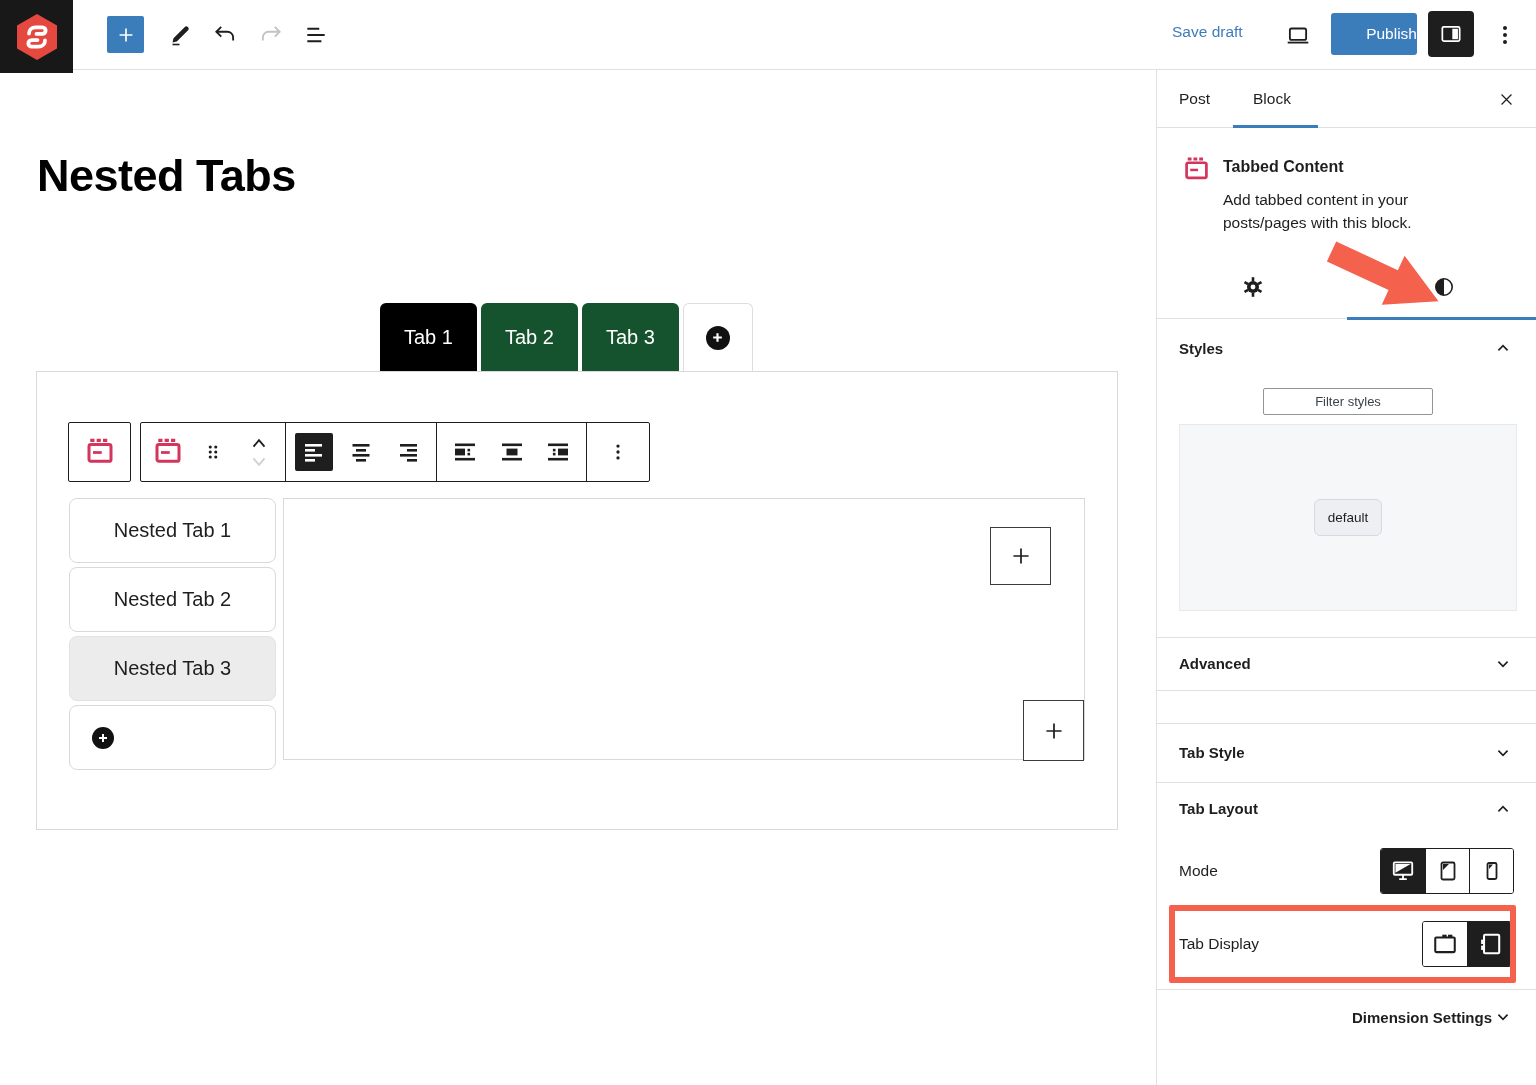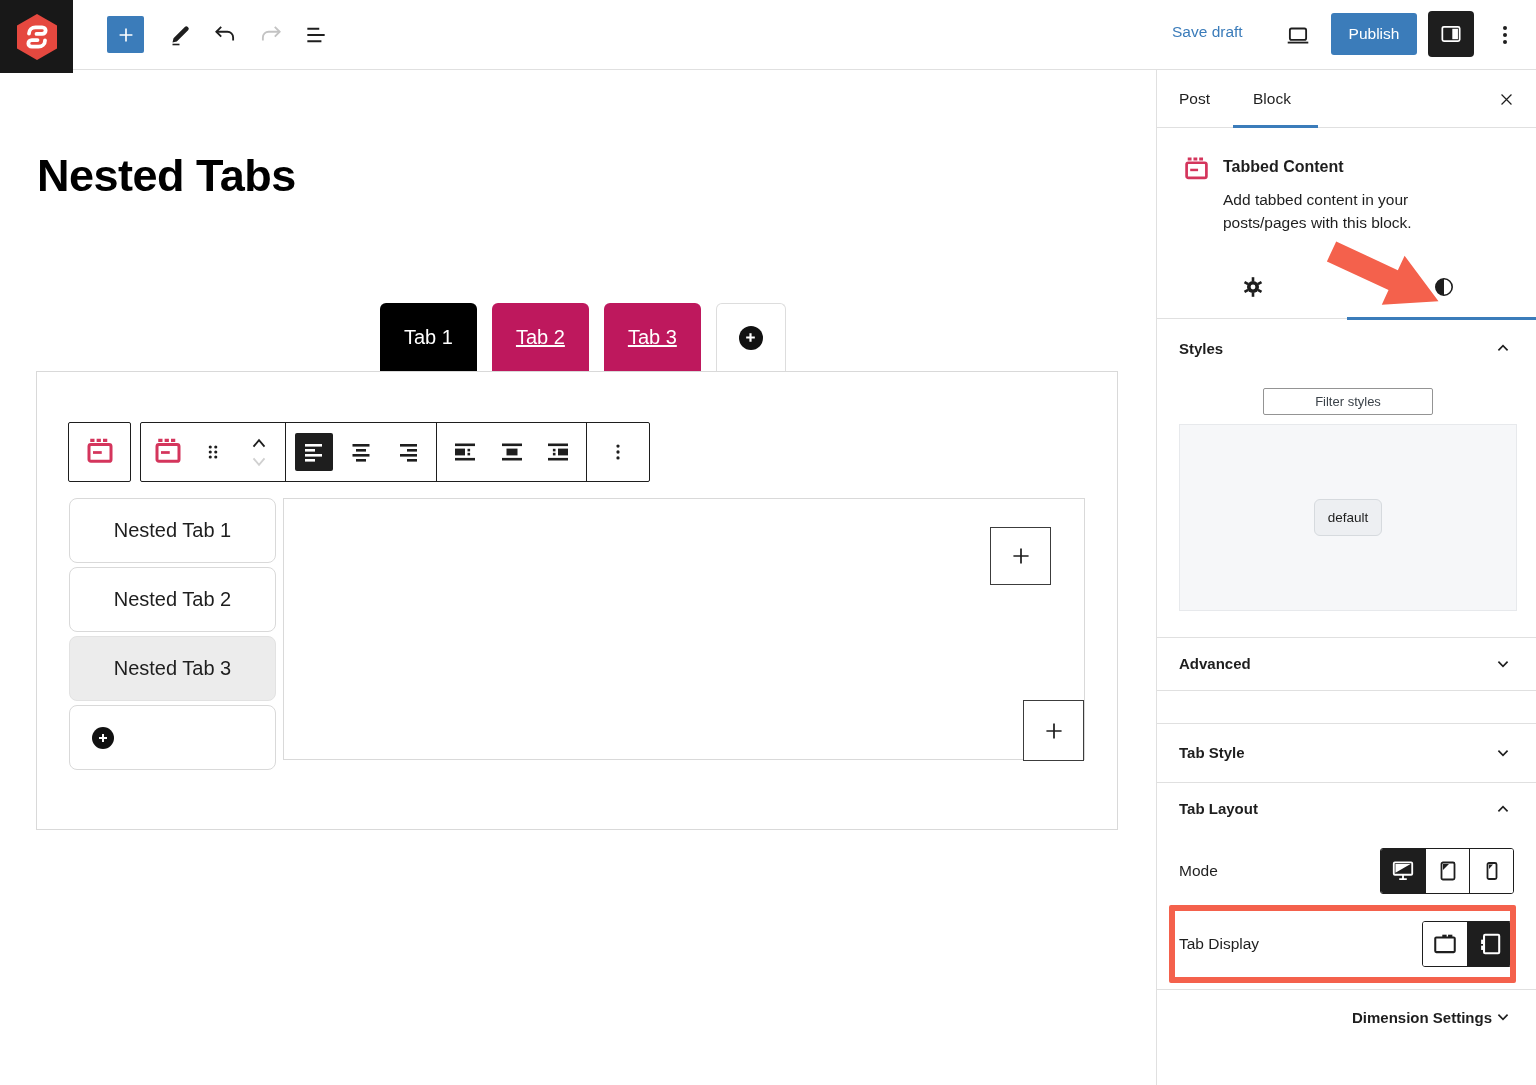--- a/index.html
+++ b/index.html
@@ -6,30 +6,30 @@
   html,body { width:1536px; height:1085px; background:#fff; font-family:"Liberation Sans", sans-serif; color:#1e1e1e; overflow:hidden; }
   .abs { position:absolute; }
   .stage { position:relative; width:1536px; height:1085px; background:#fff; }
 
   
   .topbar { position:absolute; left:0; top:0; width:1536px; height:70px; background:#fff; border-bottom:1px solid #e0e0e0; z-index:30; }
   .logo-tile { position:absolute; left:0; top:0; width:73px; height:73px; background:#181818; display:flex; align-items:center; justify-content:center; z-index:31; }
   .inserter-btn { position:absolute; left:107px; top:16px; width:37px; height:37px; background:#3b7cba; border-radius:2px; display:flex; align-items:center; justify-content:center; cursor:pointer; }
   .tool-ic { position:absolute; top:21px; width:28px; height:28px; display:flex; align-items:center; justify-content:center; cursor:pointer; }
   .savedraft { position:absolute; left:1172px; top:23px; font-size:15.5px; color:#3b7cba; cursor:pointer; }
-  .publish-btn { position:absolute; left:1331px; top:13px; width:86px; height:42px; background:#3b7cba; border:none; border-radius:3px; color:#fff; font-size:15.5px; font-family:inherit; cursor:pointer; }
+  .publish-btn { position:absolute; left:1331px; top:13px; width:86px; height:42px; background:#3b7cba; border:none; border-radius:3px; color:#fff; font-size:15.5px; font-family:inherit; cursor:pointer;text-align:right; }
   .panel-toggle { position:absolute; left:1428px; top:11px; width:46px; height:46px; background:#1e1e1e; border-radius:4px; display:flex; align-items:center; justify-content:center; cursor:pointer; }
 
   
   .canvas { position:absolute; left:0; top:70px; width:1156px; height:1015px; background:#fff; }
   .post-title { position:absolute; left:37px; top:80px; font-size:45px; font-weight:700; letter-spacing:-0.5px; color:#000; }
-  .tabs-row { position:absolute; left:380px; top:233px; height:68px; display:flex; gap:15px; align-items:stretch; }
+  .tabs-row { position:absolute; left:380px; top:233px; height:68px; display:flex; gap:4px; align-items:stretch; }
   .tab-chip { min-width:94px; padding:0 24px; display:flex; align-items:center; justify-content:center; font-size:20px; color:#fff; border-radius:6px 6px 0 0; cursor:pointer; }
   .tab-chip.active { background:#000; }
-  .tab-chip.blue { background:#be185d;text-decoration:underline; }
+  .tab-chip.blue { background:#14532d; }
   .tab-add { width:70px; background:#fff; border:1px solid #ddd; border-bottom:none; border-radius:6px 6px 0 0; display:flex; align-items:center; justify-content:center; cursor:pointer; }
   .plus-circle { width:24px; height:24px; border-radius:50%; background:#111; display:flex; align-items:center; justify-content:center; }
   .outer-box { position:absolute; left:36px; top:301px; width:1082px; height:459px; border:1px solid #d9d9d9; background:#fff; }
 
   
   .tb-parent { position:absolute; left:68px; top:352px; width:63px; height:60px; background:#fff; border:1.5px solid #1e1e1e; border-radius:2px; display:flex; align-items:center; justify-content:center; z-index:5; cursor:pointer; }
   .tb-main { position:absolute; left:140px; top:352px; width:510px; height:60px; background:#fff; border:1.5px solid #1e1e1e; border-radius:2px; display:flex; align-items:stretch; z-index:5; }
   .tb-group { display:flex; align-items:center; justify-content:space-evenly; }
   .tb-sep { width:1px; background:#1e1e1e; }
   .tb-btn { width:38px; height:38px; display:flex; align-items:center; justify-content:center; border-radius:2px; cursor:pointer; }

